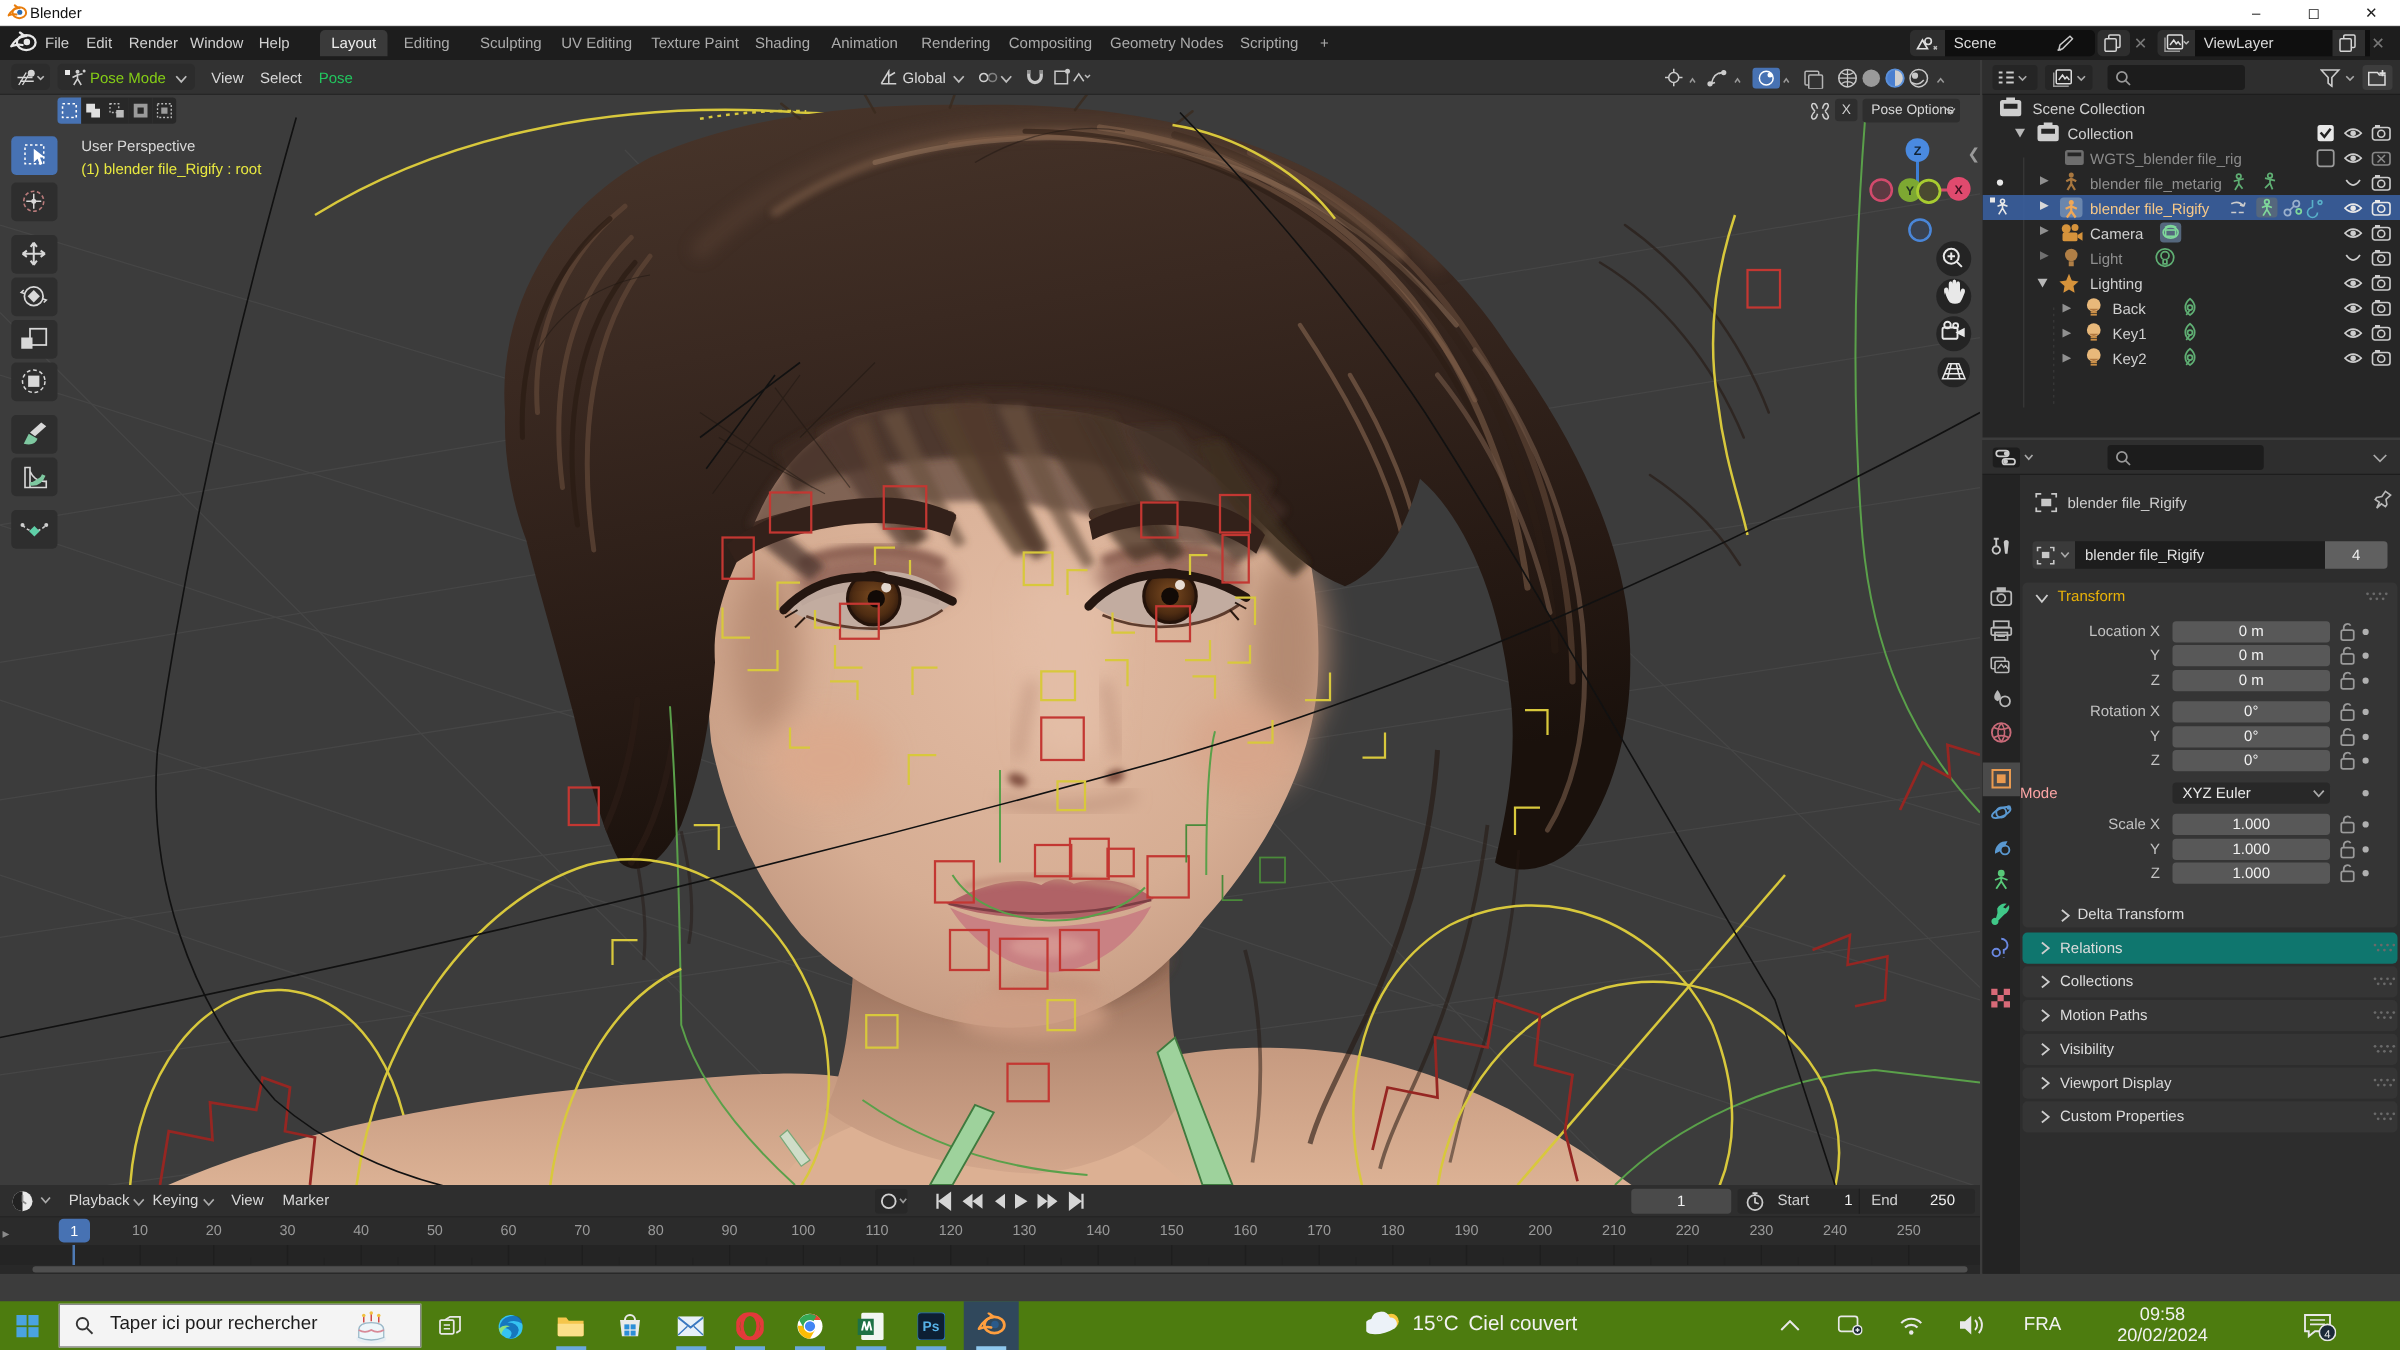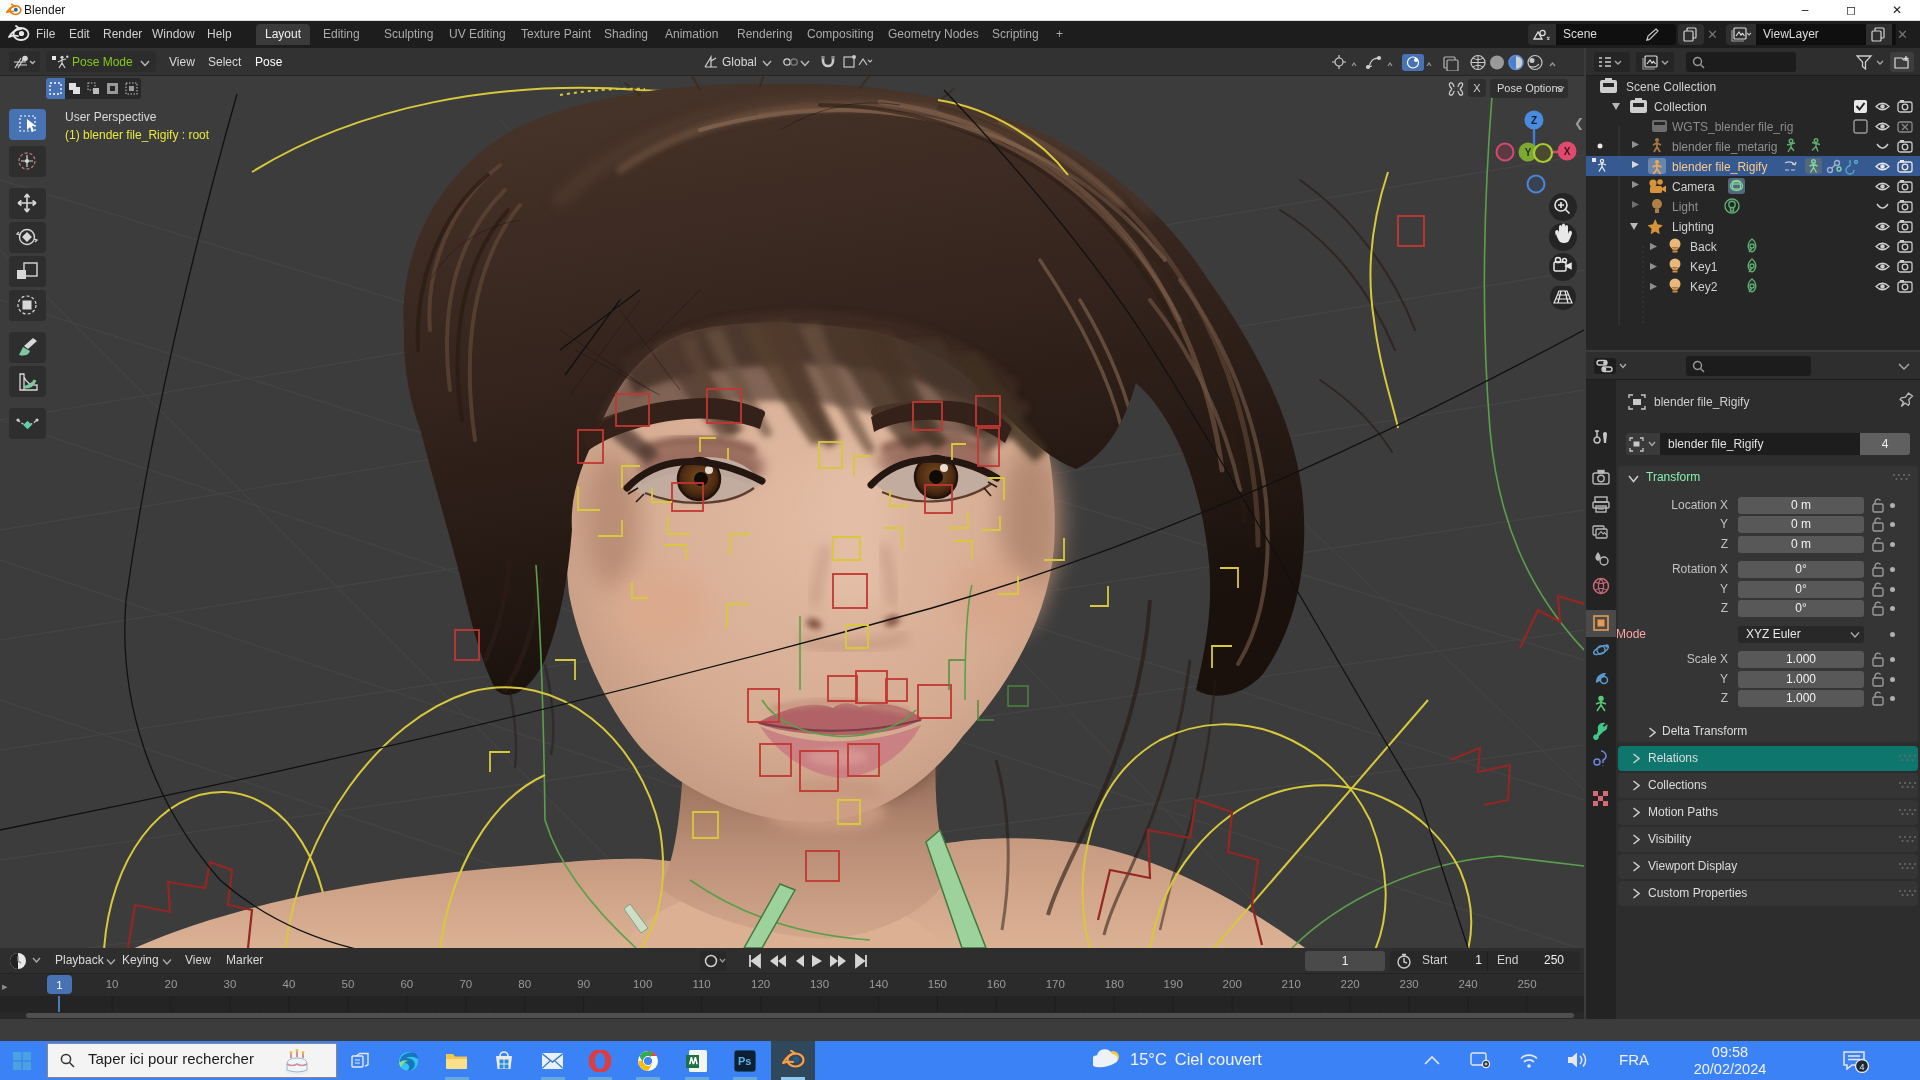--- a/index.html
+++ b/index.html
@@ -41,21 +41,21 @@
 #timeline { position:absolute; left:0; top:948px; width:1584px; height:71px; background:#282828; }
 #theader { position:absolute; left:0; top:0; width:1584px; height:26px; background:#2e2e2e; border-bottom:1px solid #232323; }
 #truler { position:absolute; left:0; top:26px; width:1584px; height:22px; background:#2b2b2b; }
 #tband { position:absolute; left:0; top:48px; width:1584px; height:16px; background:#242424; }
 #tscroll { position:absolute; left:0; top:64px; width:1584px; height:7px; background:#282828; }
 
 
 #statusbar { position:absolute; left:0; top:1019px; width:1920px; height:22px; background:#1e1e1e; color:#8f8f8f; font-size:12px; }
 
 
-#taskbar { position:absolute; left:0; top:1041px; width:1920px; height:39px; background:#3b82f6; color:#eaeaea; }
+#taskbar { position:absolute; left:0; top:1041px; width:1920px; height:39px; background:#4d7c0f; color:#eaeaea; }
 </style>
 </head>
 <body>
 <div id="stage">
   <div id="titlebar">
     <svg class="abs" style="left:6px;top:3px;" width="16" height="15" viewBox="0 0 22 19">
         <ellipse cx="13" cy="9" rx="7.5" ry="6" fill="none" stroke="#e87d0d" stroke-width="2.2"></ellipse>
         <circle cx="13.5" cy="8.5" r="2.8" fill="#2a6bb0"></circle>
         <path d="M1,12 Q5,5 12,4 L8,1 M1,12 Q6,10 10,11" stroke="#e87d0d" stroke-width="2.2" fill="none" stroke-linecap="round"></path>
       </svg>
@@ -135,21 +135,21 @@
       <circle cx="10" cy="2.3" r="1.6" fill="#cfcfcf"></circle>
       <path d="M10,4 L10,8 M10,5 L6,7 M10,5 L14,4 M10,8 L7,13 M10,8 L13,13" stroke="#cfcfcf" stroke-width="1.2" fill="none"></path>
       <circle cx="15.3" cy="1.8" r="1.2" fill="#cfcfcf"></circle>
     </svg>
     <span class="abs" style="left:72px;top:7px;color:#84cc16;font-size:12px;">Pose Mode</span>
     <svg class="abs" style="left:140px;top:12px;" width="10" height="7" viewBox="0 0 10 7">
         <path d="M1,1 L5,5.5 L9,1" stroke="#bbb" stroke-width="1.4" fill="none"></path>
       </svg>
     <span class="abs" style="left:169px;top:7px;color:#d8d8d8;font-size:12px;">View</span>
     <span class="abs" style="left:208px;top:7px;color:#d8d8d8;font-size:12px;">Select</span>
-    <span class="abs" style="left:255px;top:7px;color:#ffffff;font-size:12px;">Pose</span>
+    <span class="abs" style="left:255px;top:7px;color:#22c55e;font-size:12px;">Pose</span>
 
     <svg class="abs" style="left:703px;top:7px;" width="16" height="14" viewBox="0 0 16 14">
       <path d="M2,12 L8,2 L8,12 M2,12 L14,12 M8,6 L13,3" stroke="#d0d0d0" stroke-width="1.2" fill="none"></path>
     </svg>
     <span class="abs" style="left:722px;top:7px;color:#d8d8d8;font-size:12px;">Global</span>
     <svg class="abs" style="left:762px;top:12px;" width="10" height="7" viewBox="0 0 10 7">
         <path d="M1,1 L5,5.5 L9,1" stroke="#bbb" stroke-width="1.4" fill="none"></path>
       </svg>
     <svg class="abs" style="left:782px;top:7px;" width="18" height="14" viewBox="0 0 18 14">
       <circle cx="5" cy="7" r="3.2" fill="none" stroke="#d0d0d0" stroke-width="1.3"></circle>
@@ -959,21 +959,21 @@
           <path d="M20,5 l3,3.5 3,-3.5" stroke="#aaa" stroke-width="1.3" fill="none"></path>
         </svg>
     <span class="abs" style="left:44px;top:53px;width:200px;height:22px;background:#1d1d1d;"></span>
     <span class="abs" style="left:52px;top:57px;color:#e0e0e0;">blender file_Rigify</span>
     <span class="abs" style="left:244px;top:53px;width:50px;height:22px;background:#606060;border-radius:0 3px 3px 0;color:#f0f0f0;text-align:center;line-height:22px;">4</span>
 
     <div class="abs" style="left:2px;top:86px;width:300px;height:276px;background:#353535;border-radius:4px;"></div>
     <svg class="abs" style="left:12px;top:94px;" width="11" height="10" viewBox="0 0 11 10">
           <path d="M1,2 l4.5,5.5 L10,2" stroke="#ccc" stroke-width="1.5" fill="none"></path>
         </svg>
-    <span class="abs" style="left:30px;top:90px;color:#86efac;">Transform</span>
+    <span class="abs" style="left:30px;top:90px;color:#eab308;">Transform</span>
     <svg class="abs" style="left:276px;top:93px;" width="20" height="10" viewBox="0 0 20 10">
           <g fill="#6a6a6a">
             <circle cx="2" cy="2" r="1.1"></circle>
             <circle cx="7" cy="2" r="1.1"></circle>
             <circle cx="12" cy="2" r="1.1"></circle>
             <circle cx="17" cy="2" r="1.1"></circle>
             <circle cx="4.5" cy="6" r="1.1"></circle>
             <circle cx="9.5" cy="6" r="1.1"></circle>
             <circle cx="14.5" cy="6" r="1.1"></circle>
           </g>

